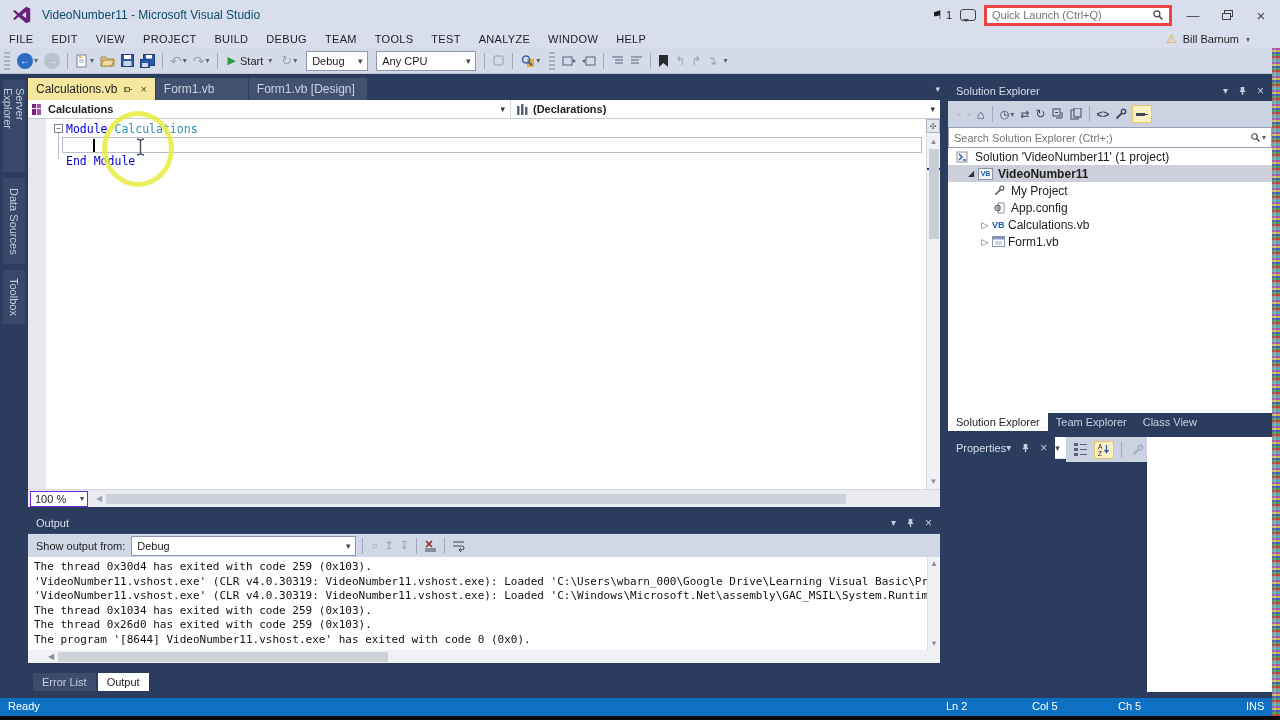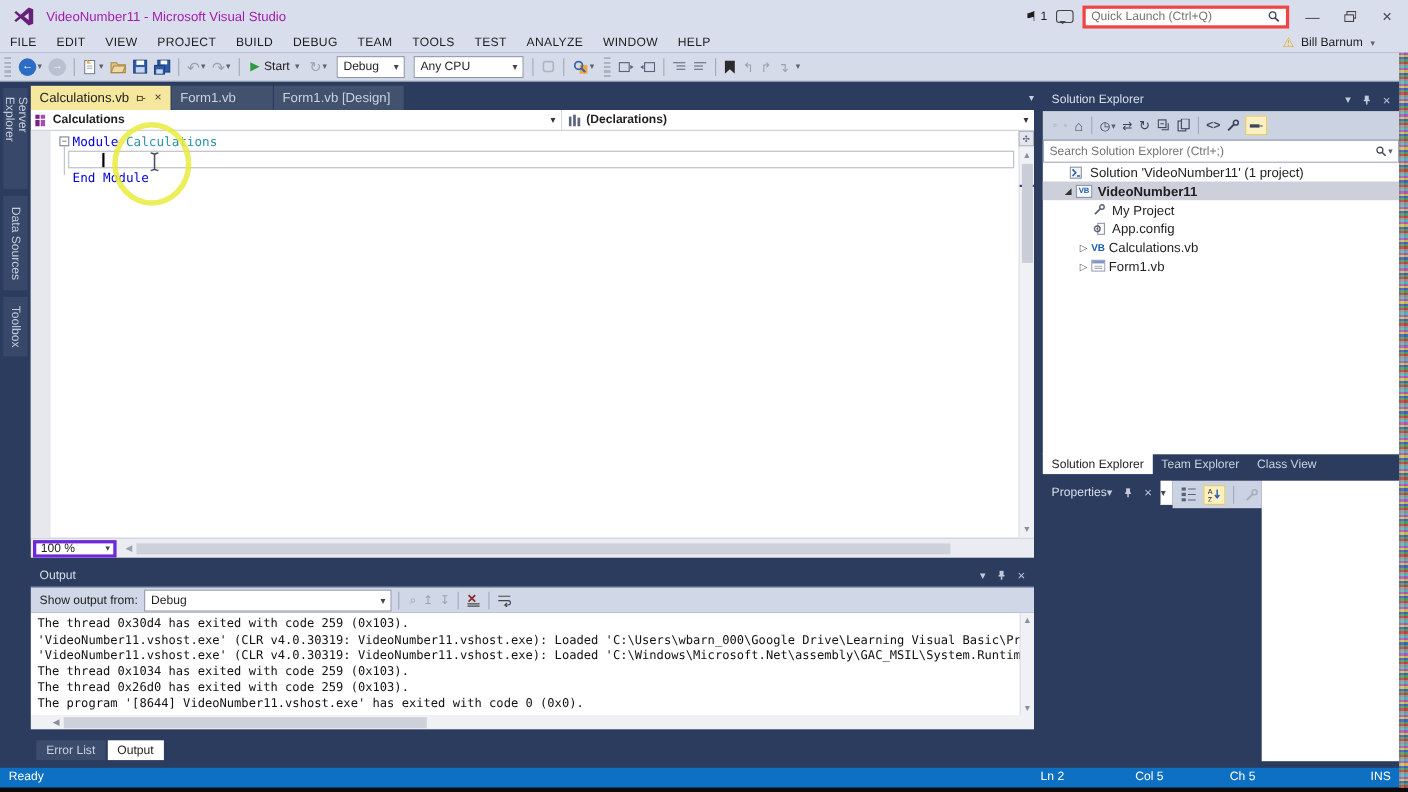--- a/index.html
+++ b/index.html
@@ -6,21 +6,21 @@
   html,body { width:1280px; height:720px; overflow:hidden; }
   body { font-family:"Liberation Sans", sans-serif; background:#2B3C5F; position:relative; color:#1e1e1e; }
   .abs { position:absolute; }
   .row { display:flex; align-items:center; }
   .icon { display:inline-flex; align-items:center; justify-content:center; }
   .gray { color:#9aa2b2; }
   .sep { width:1px; height:16px; background:#9FA8BC; margin:0 4px; }
 
   
   .titlebar { left:0; top:0; width:1280px; height:30px; background:#D9DEEC; display:flex; align-items:center; }
-  .title-text { font-size:12px; color:#a21caf; margin-left:10px; }
+  .title-text { font-size:12px; color:#0c4a6e; margin-left:10px; }
   .quick-launch { width:188px; height:21px; background:#fff; border:3px solid #ef4444; display:flex; align-items:center; padding:0 5px; }
   .quick-launch input { border:none; outline:none; flex:1; font-size:11px; color:#6d7383; font-family:"Liberation Sans",sans-serif; background:transparent; }
   .winbtn { width:26px; height:22px; display:inline-flex; align-items:center; justify-content:center; color:#444; font-size:13px; }
 
   
   .menubar { left:0; top:30px; width:1280px; height:18px; background:#D9DEEC; display:flex; align-items:center; font-size:11px; }
   .menu-item { padding:0 9px; height:18px; display:inline-flex; align-items:center; letter-spacing:.3px; }
   .menu-right { position:absolute; right:30px; top:0; height:18px; display:flex; align-items:center; gap:6px; font-size:11px; }
 
   
@@ -63,21 +63,21 @@
   .sb-arrow { color:#8A90A0; font-size:8px; text-align:center; display:block; }
   .thumb-v { position:absolute; left:2px; width:10px; background:#C9CDD8; }
   .caret-mark { position:absolute; left:0; width:14px; height:2px; background:#26418C; }
 
   
   .yellow-circle { left:102px; top:111px; width:72px; height:76px; border:5px solid rgba(233,235,62,.85); border-radius:50%; z-index:40; pointer-events:none; }
   .ibeam { left:135px; top:137px; z-index:41; }
 
   
   .ed-bottom { left:28px; top:489px; width:912px; height:18px; background:#EAECF1; border-top:1px solid #D4D7DF; display:flex; align-items:center; }
-  .zoom-combo { width:76px; height:16px; background:#fff; border:3px solid #6d28d9; margin-left:2px; font-size:11px; display:flex; align-items:center; padding-left:4px; }
+  .zoom-combo { width:58px; height:16px; background:#fff; border:1px solid #6d28d9; margin-left:2px; font-size:11px; display:flex; align-items:center; padding-left:4px; }
   .hthumb { height:10px; background:#CDD1DA; border-radius:0; }
 
   
   .output { left:28px; top:512px; width:912px; height:151px; background:#2B3C5F; }
   .panel-title { height:21px; display:flex; align-items:center; color:#D9DFEA; font-size:11px; padding:0 8px; }
   .panel-title .ticons { margin-left:auto; display:flex; gap:10px; color:#C3CADA; font-size:10px; align-items:center; }
   .out-toolbar { height:24px; background:#D0D7E6; display:flex; align-items:center; font-size:11px; padding-left:8px; border-top:1px solid #3a4c71; }
   .out-content { position:relative; height:93px; background:#fff; overflow:hidden; }
   .out-line { font-family:"DejaVu Sans Mono",monospace; font-size:11px; line-height:14.5px; white-space:pre; padding-left:6px; color:#111; }
   .out-vscroll { position:absolute; right:0; top:0; width:13px; height:100%; background:#F0F1F4; border-left:1px solid #DDDFE5; display:flex; flex-direction:column; justify-content:space-between; padding:2px 0; }
@@ -501,21 +501,21 @@
   </div>
   <div class="se-search">
     <input placeholder="Search Solution Explorer (Ctrl+;)" style="">
     <svg width="11" height="11" viewBox="0 0 16 16">
         <circle cx="6.5" cy="6.5" r="4" fill="none" stroke="#3c4354" stroke-width="1.6"></circle>
         <line x1="9.6" y1="9.6" x2="14" y2="14" stroke="#3c4354" stroke-width="2"></line>
       </svg>
     <span class="dd">▾</span>
   </div>
   <div class="tree">
-    <div class="tree-row" style="padding-left:24px;gap:6px;">
+    <div class="tree-row" style="padding-left:8px;gap:6px;">
       <span class="icon">
         <svg width="13" height="12" viewBox="0 0 13 12">
             <rect x="1" y="1" width="10" height="10" fill="#F4F5F8" stroke="#8a92a6"></rect>
             <path d="M3 3 L6 6 L3 9" fill="none" stroke="#2B5FAC" stroke-width="1.4"></path>
             <line x1="7" y1="9" x2="10" y2="9" stroke="#2B5FAC" stroke-width="1.4"></line>
           </svg>
       </span>
       <span>Solution 'VideoNumber11' (1 project)</span>
     </div>
     <div class="tree-row selected" style="padding-left:16px;">

